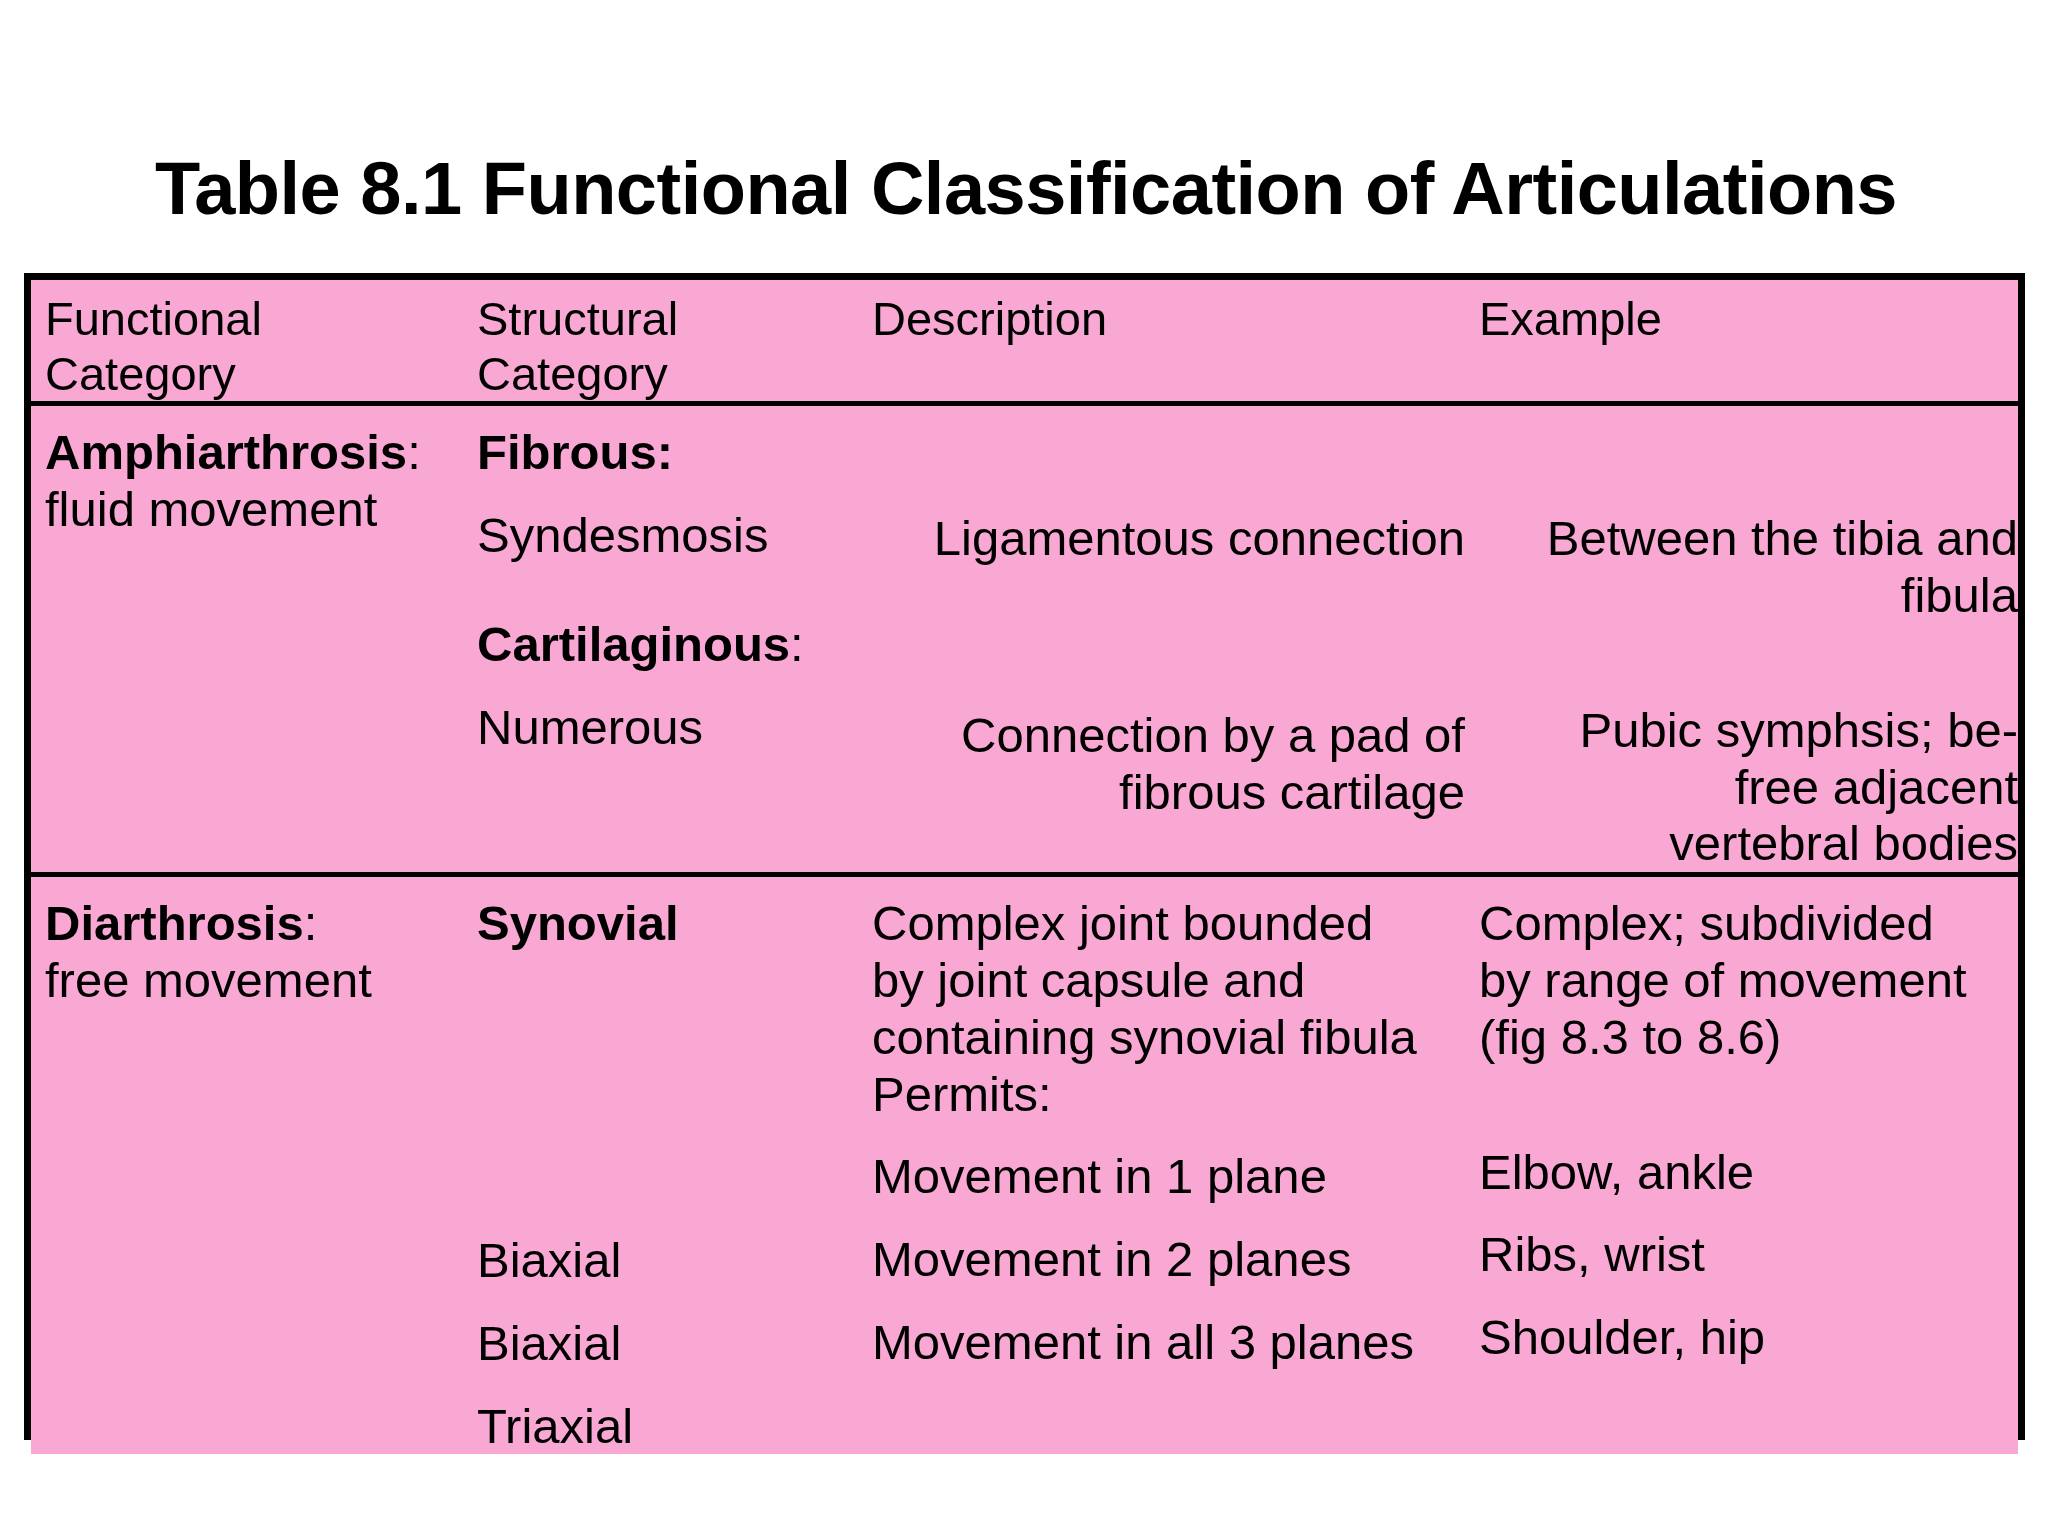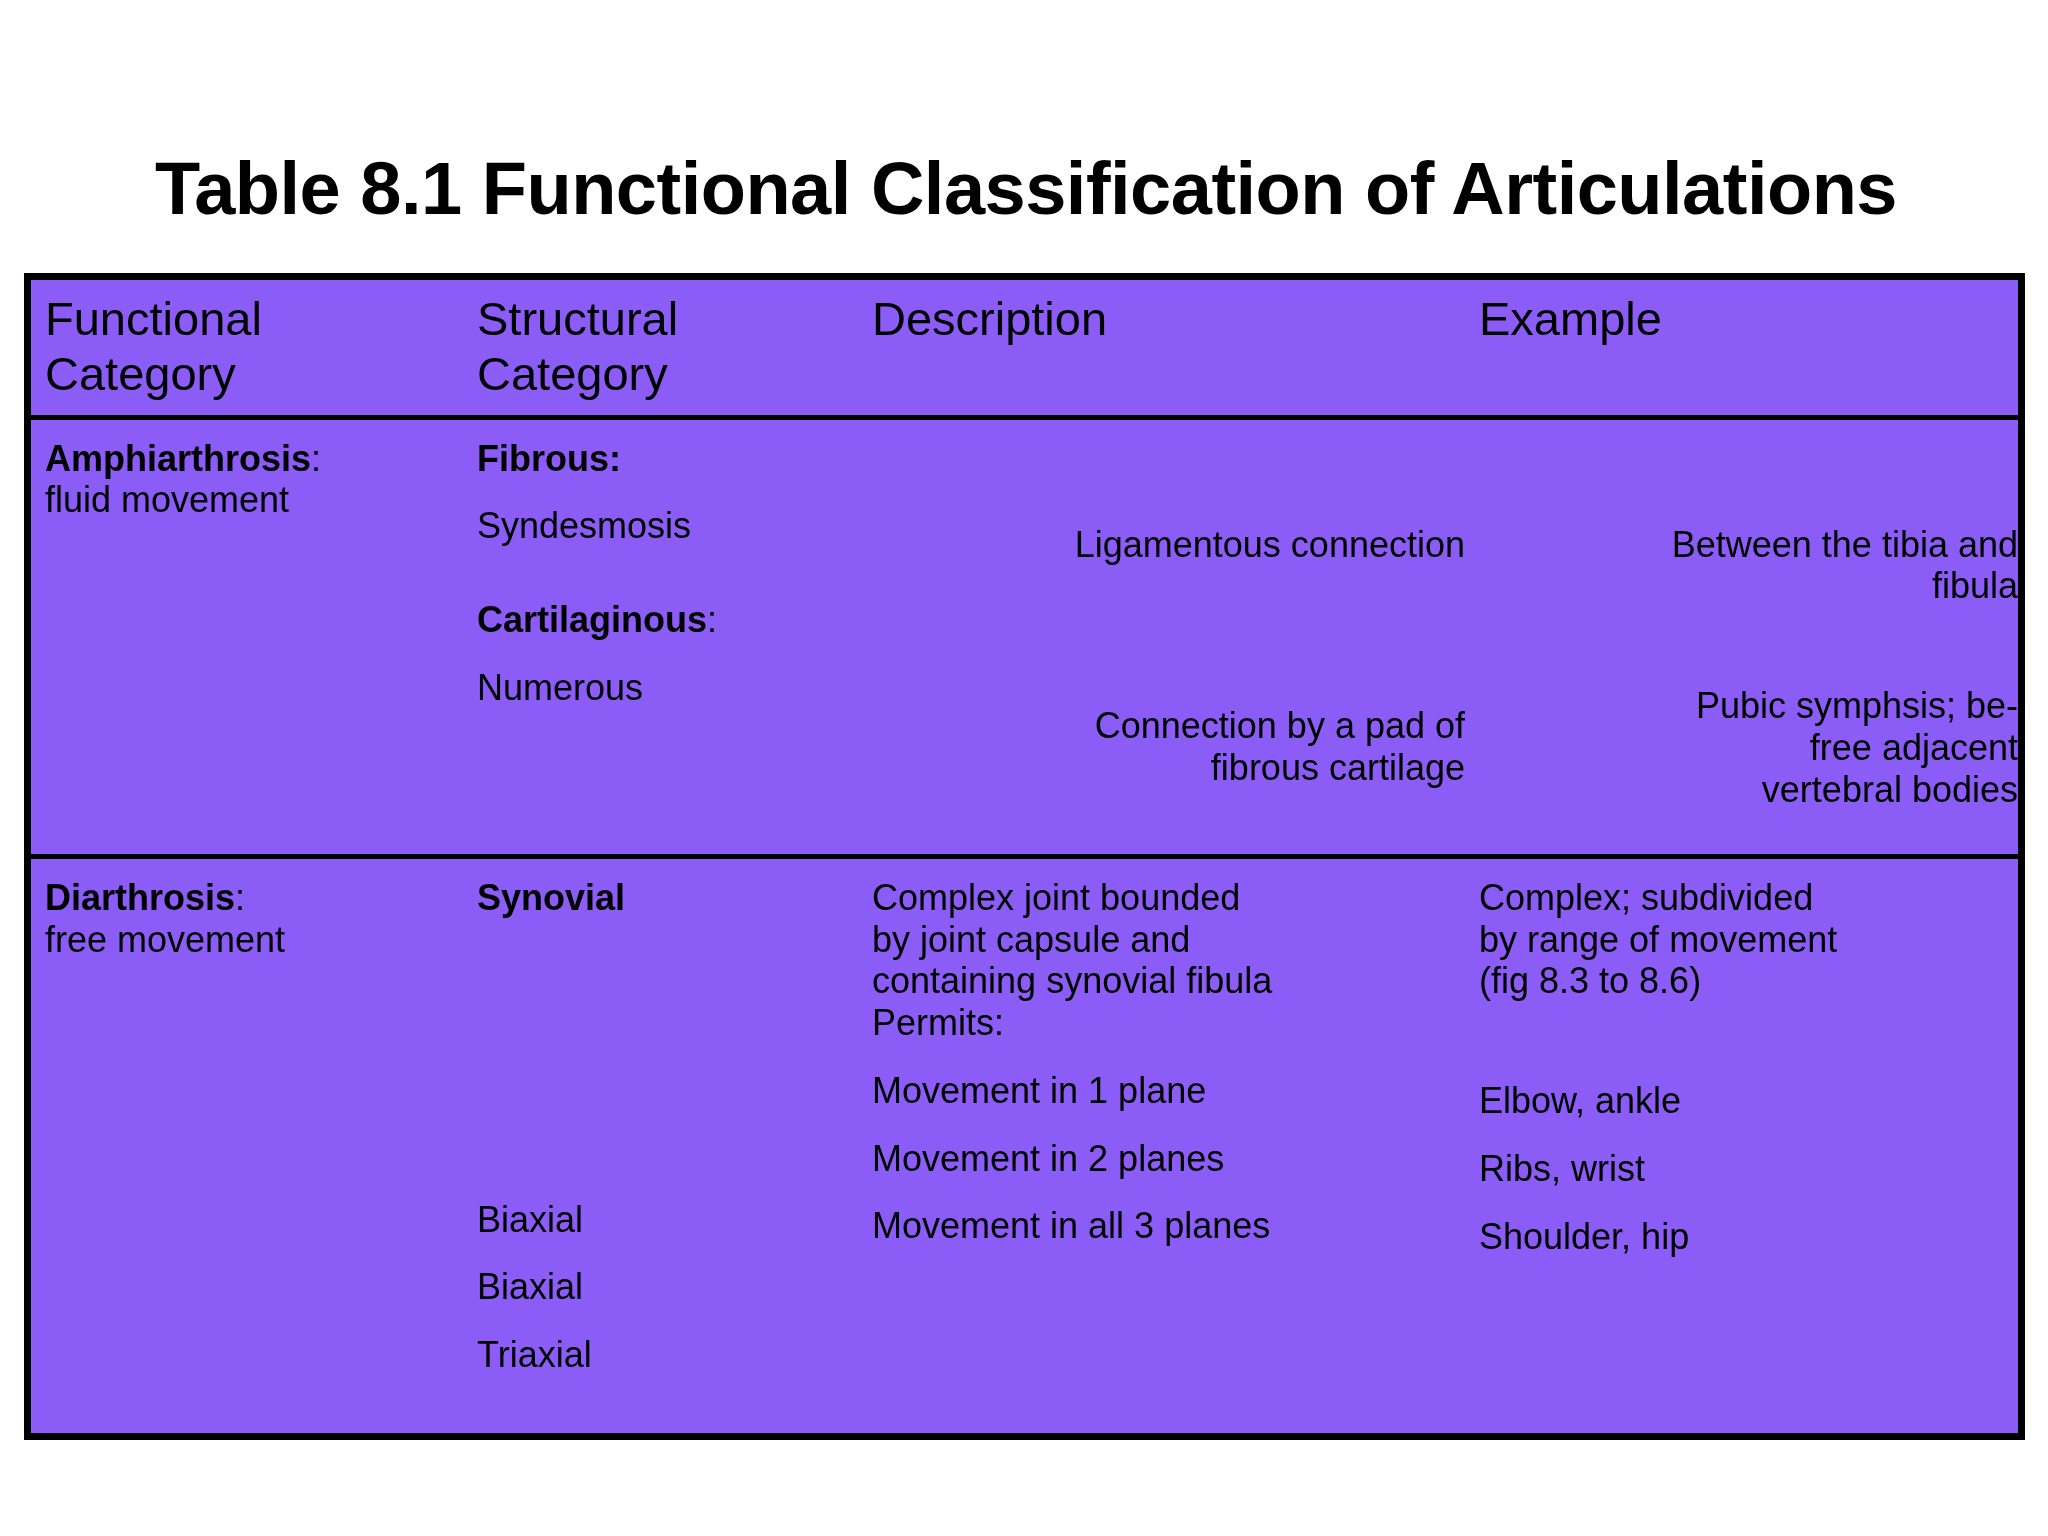--- a/index.html
+++ b/index.html
@@ -50,37 +50,37 @@
     width: 100%;
     height: 100%;
     border-collapse: collapse;
     table-layout: fixed;
   }
 
   table.main-table td {
     vertical-align: top;
     padding: 0;
     border: 0;
-    background: #8b5cf6;
+    background: #f9a8d4;
   }
 
   
   col.c1 { width: 432px; }
   col.c2 { width: 395px; }
   col.c3 { width: 607px; }
   col.c4 { width: 553px; }
 
   
   td.vr { border-right: 4px solid #000000; }
   
   tr.hr-below > td { border-bottom: 5px solid #000000; }
 
   .cell {
     padding: 4px 0 0 14px;
-    font-size: 36px;
+    font-size: 49px;
     line-height: 1.16;
   }
 
   .hdr-cell {
     padding: 12px 0 0 14px;
     font-size: 47px;
     line-height: 1.16;
   }
 
   .bold { font-weight: bold; }

